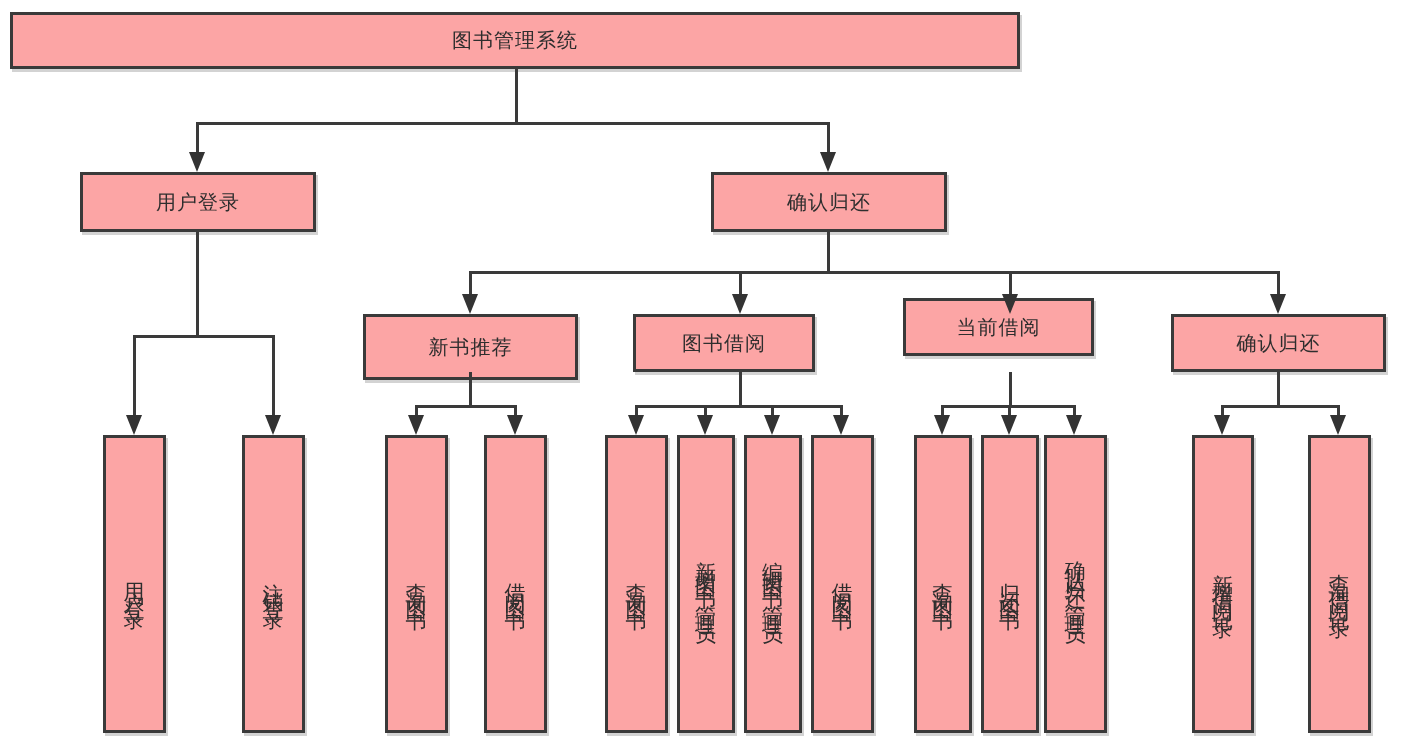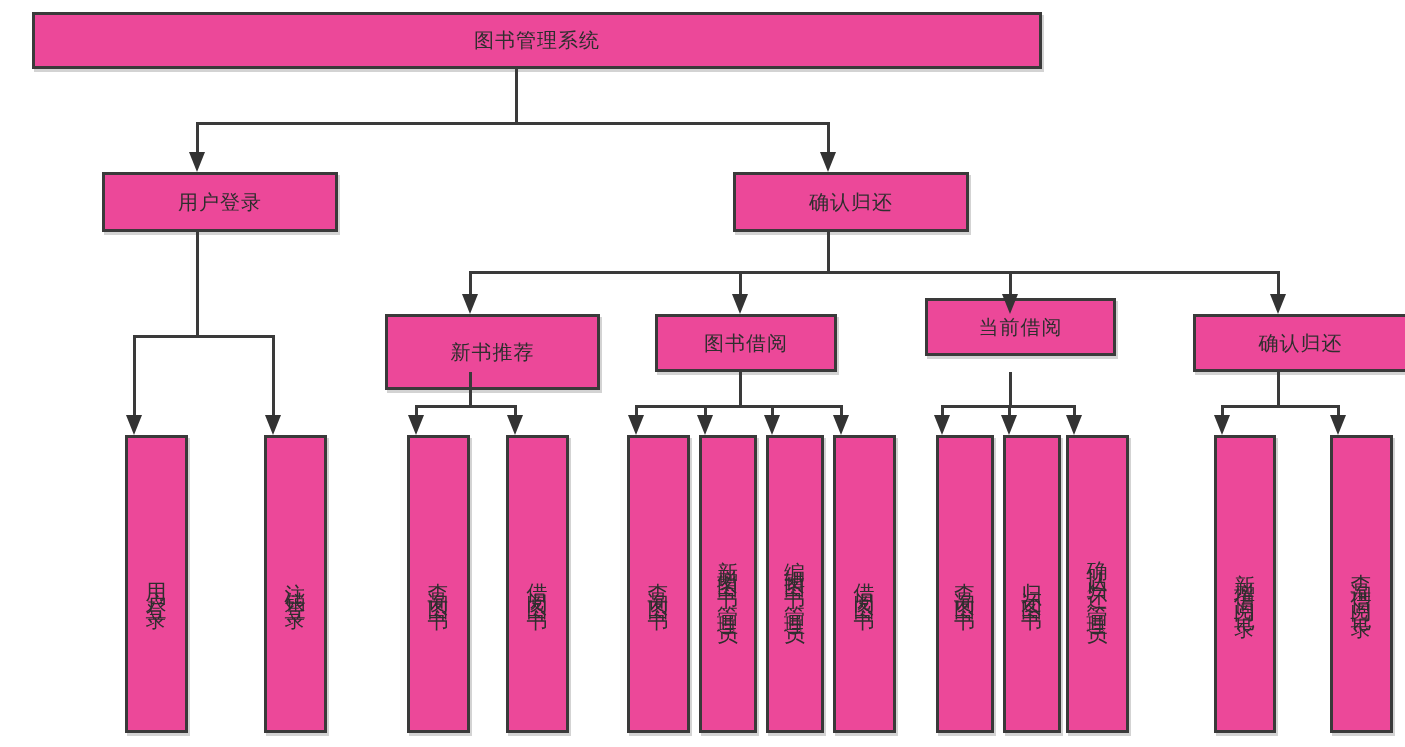--- a/index.html
+++ b/index.html
@@ -11,31 +11,30 @@
   .canvas {
     position: relative;
     width: 1405px;
     height: 747px;
     background: #ffffff;
     overflow: hidden;
   }
   .box {
     position: absolute;
     box-sizing: border-box;
-    background: #ec4899;
+    background: #fca5a5;
     border: 3px solid #3a3a3a;
     box-shadow: 2px 3px 0 rgba(130,130,130,0.35);
     display: flex;
     align-items: center;
     justify-content: center;
     color: #2e2e2e;
     font-size: 20px;
     letter-spacing: 1px;
     text-align: center;
-    margin-left: 22px;
   }
   .box.leaf .vtext {
     writing-mode: vertical-rl;
     text-orientation: mixed;
     font-size: 21px;
     letter-spacing: 9px;
     line-height: 1;
     color: #2e2e2e;
   }
   .vline {
@@ -75,21 +74,21 @@
     <span>图书管理系统</span>
   </div>
 
   <div class="box" style="left:80px; top:172px; width:236px; height:60px;">
     <span>用户登录</span>
   </div>
   <div class="box" style="left:711px; top:172px; width:236px; height:60px;">
     <span>确认归还</span>
   </div>
 
-  <div class="box" style="left:363px; top:314px; width:215px; height:76px;">
+  <div class="box" style="left:363px; top:314px; width:215px; height:66px;">
     <span>新书推荐</span>
   </div>
   <div class="box" style="left:633px; top:314px; width:182px; height:58px;">
     <span>图书借阅</span>
   </div>
   <div class="box" style="left:903px; top:298px; width:191px; height:58px;align-items:center;">
     <span>当前借阅</span>
   </div>
   <div class="box" style="left:1171px; top:314px; width:215px; height:58px;">
     <span>确认归还</span>

